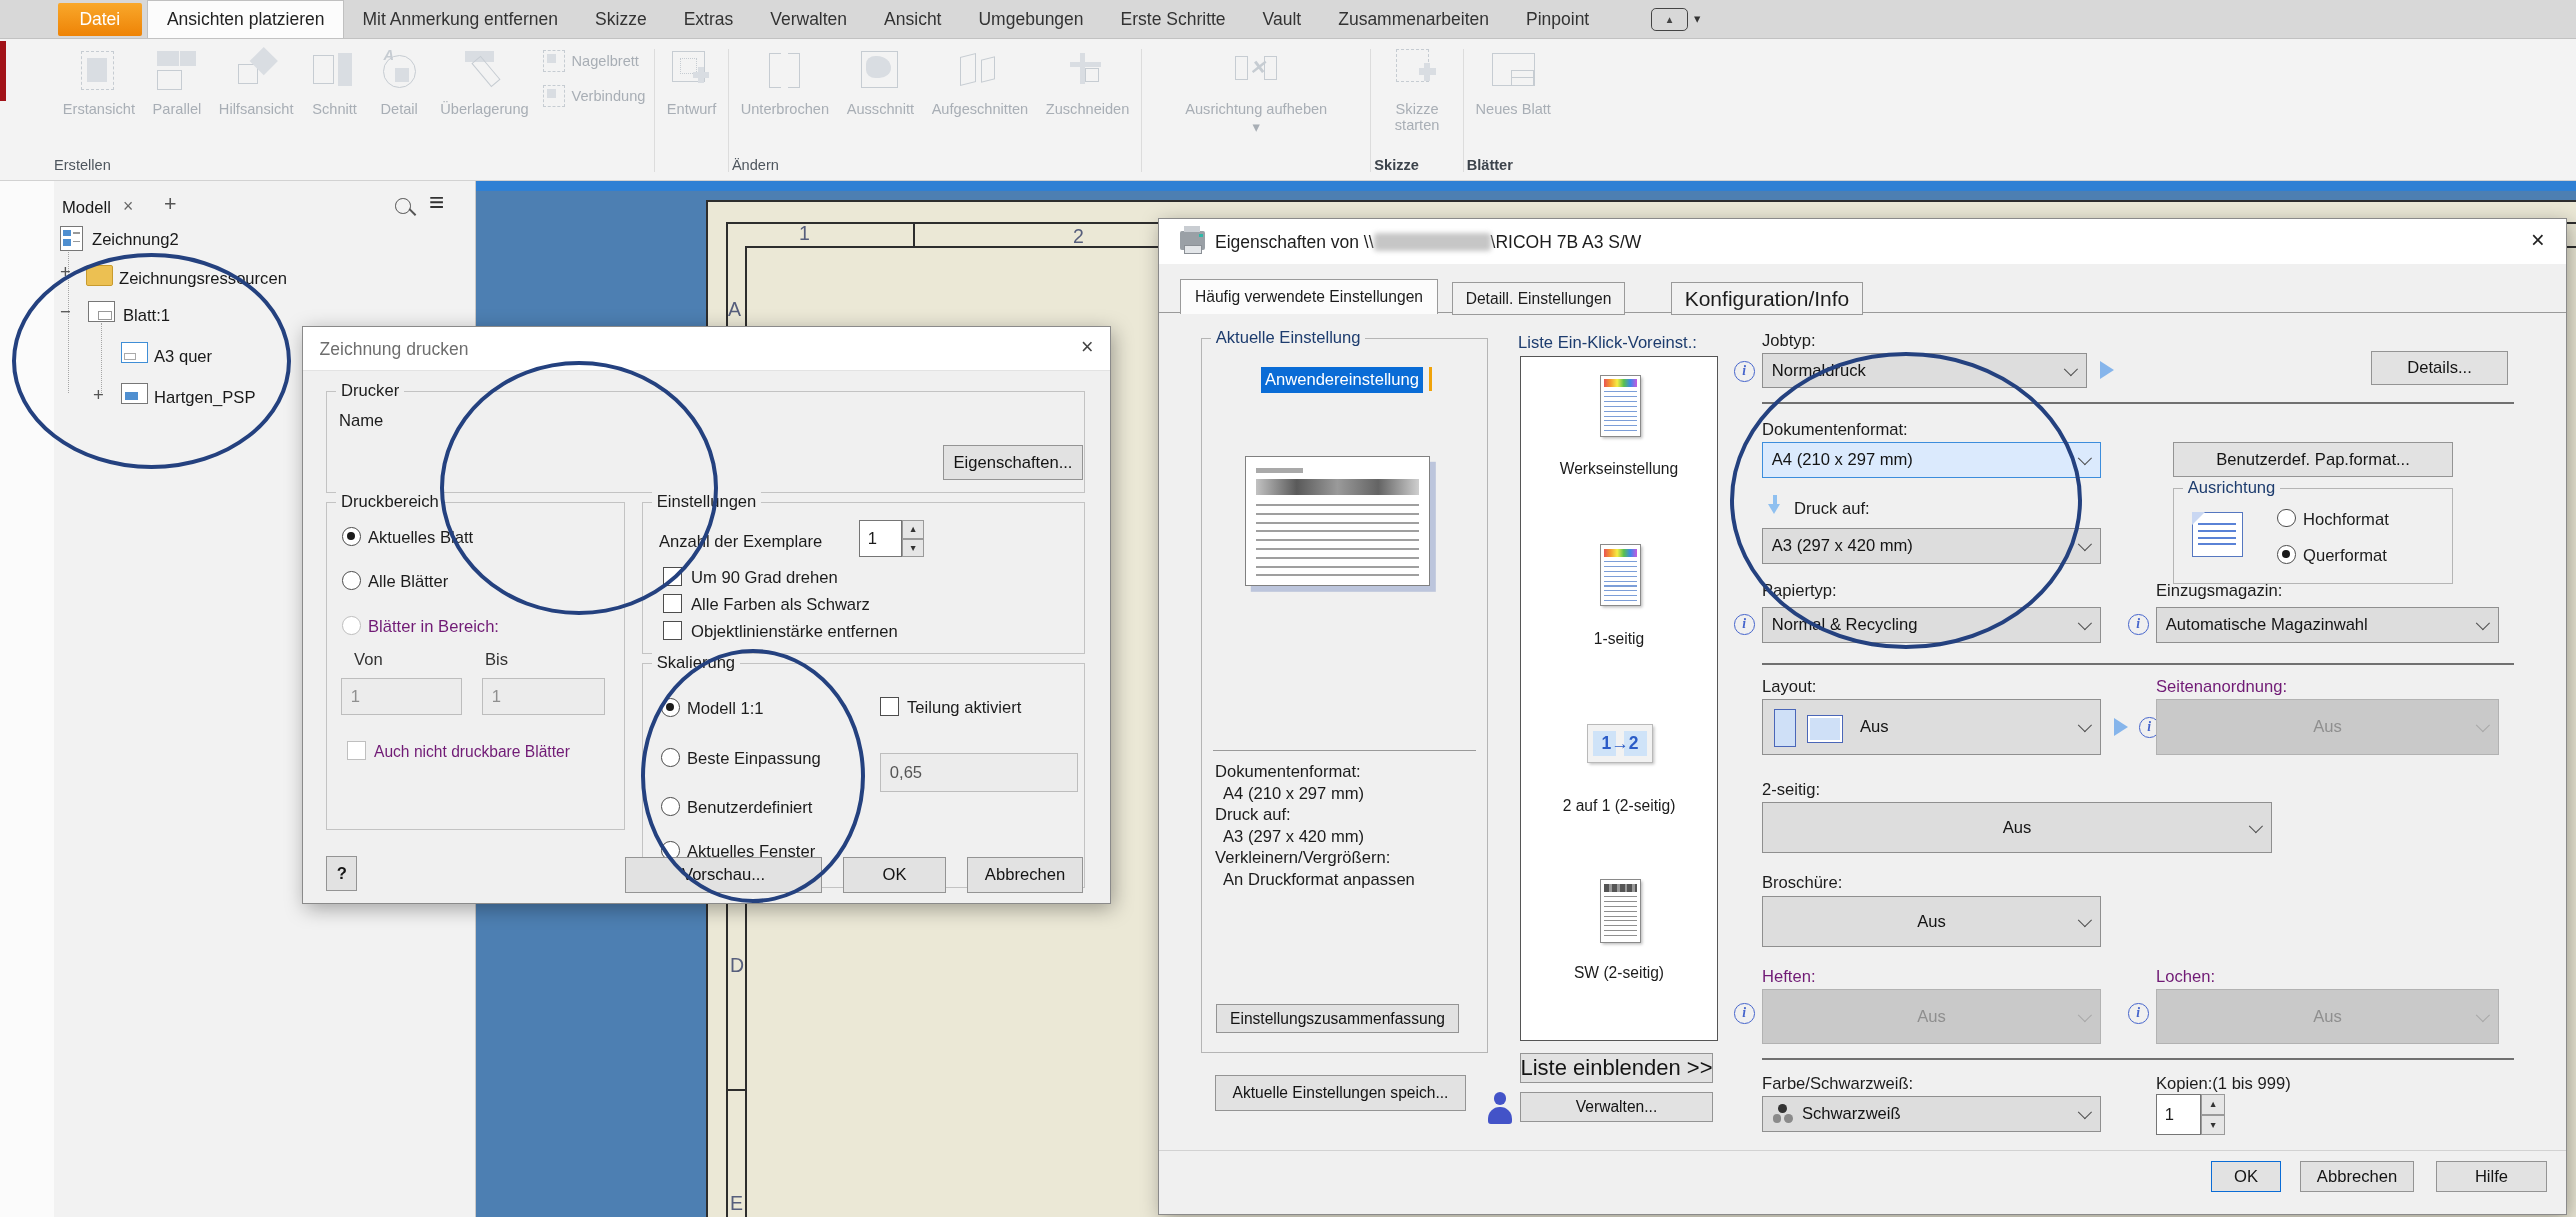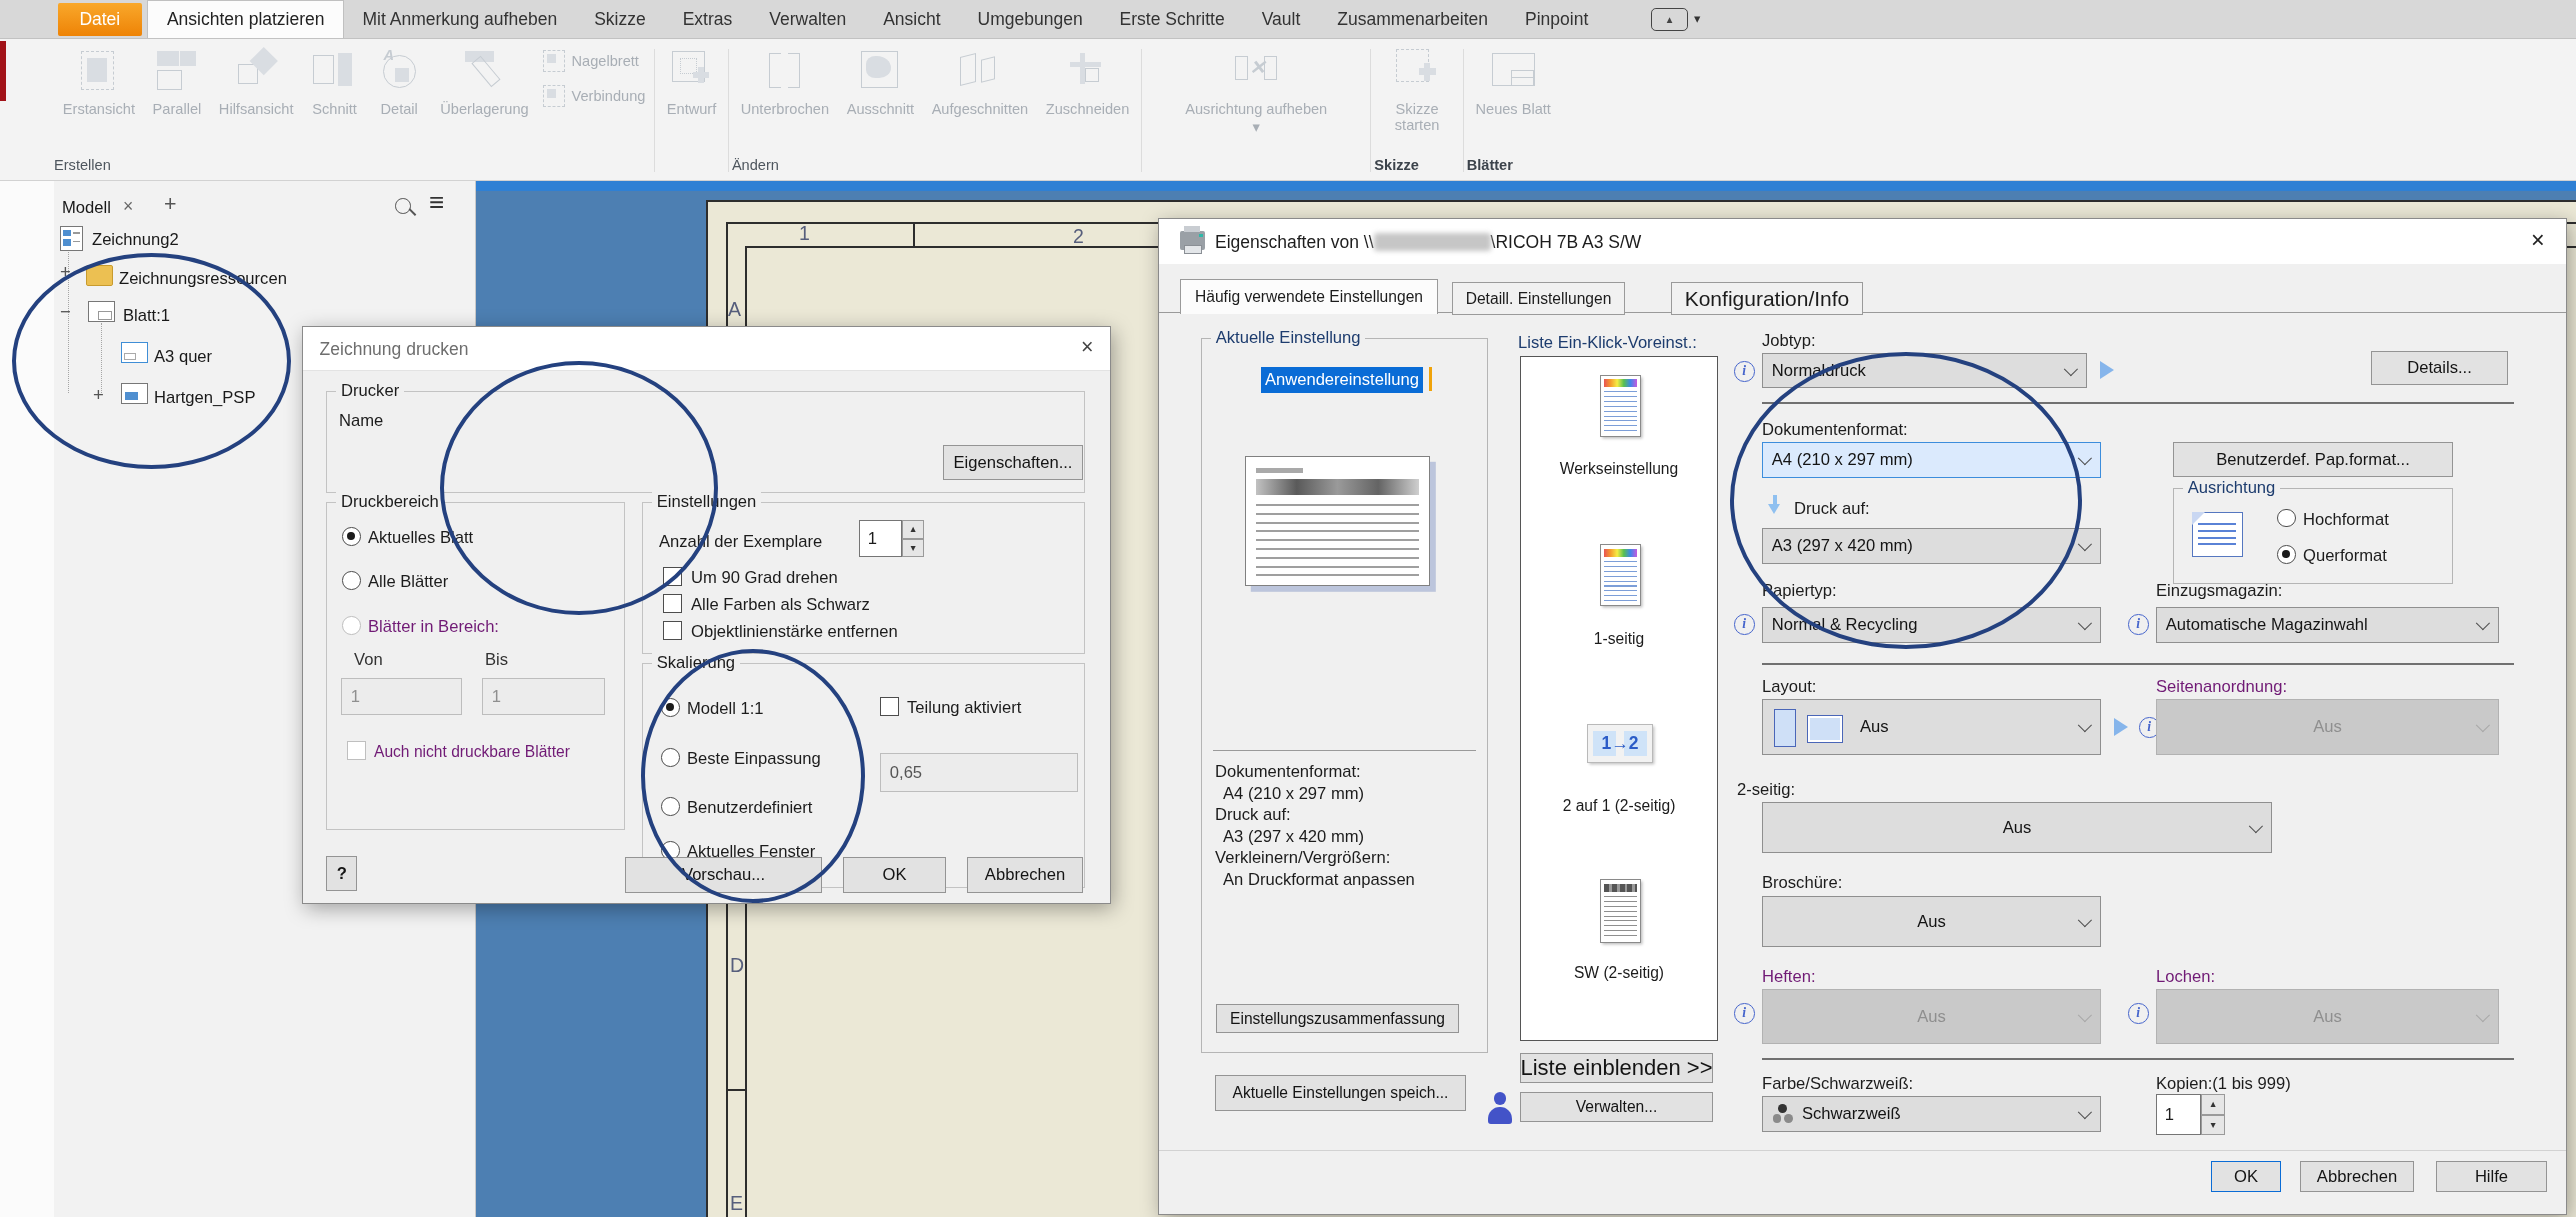--- a/index.html
+++ b/index.html
@@ -79,21 +79,21 @@
   .xpand{position:absolute;font-size:18.5px;color:#555;line-height:13.6px}
 </style>
 </head>
 <body>
 
 <div id="app">
 
   <div id="menubar">
     <div class="mitem file">Datei</div>
     <div class="mitem active">Ansichten platzieren</div>
-    <div class="mitem">Mit Anmerkung aufheben</div>
+    <div class="mitem">Mit Anmerkung entfernen</div>
     <div class="mitem">Skizze</div>
     <div class="mitem">Extras</div>
     <div class="mitem">Verwalten</div>
     <div class="mitem">Ansicht</div>
     <div class="mitem">Umgebungen</div>
     <div class="mitem">Erste Schritte</div>
     <div class="mitem">Vault</div>
     <div class="mitem">Zusammenarbeiten</div>
     <div class="mitem">Pinpoint</div>
   </div>
@@ -524,21 +524,21 @@
     <span class="play" style="left:955px;top:499px"></span>
     <span class="info" style="left:980px;top:498px">
         <span>i</span>
       </span>
     <span class="abs t17 gray" style="left:997px;top:458px">Seitenanordnung:</span>
     <div class="combo dis ctr" style="left:997px;top:480px;width:343px;height:56px">
       <span class="tx">Aus</span>
         <span class="chev"></span>
     </div>
 
-    <span class="abs t17" style="left:578px;top:561px">2-seitig:</span>
+    <span class="abs t17" style="left:603px;top:561px">2-seitig:</span>
     <div class="combo ctr" style="left:603px;top:583px;width:510px;height:51px">
       <span class="tx">Aus</span>
         <span class="chev"></span>
     </div>
     <span class="abs t17" style="left:603px;top:654px">Broschüre:</span>
     <div class="combo ctr" style="left:603px;top:677px;width:339px;height:51px">
       <span class="tx">Aus</span>
         <span class="chev"></span>
     </div>
 

